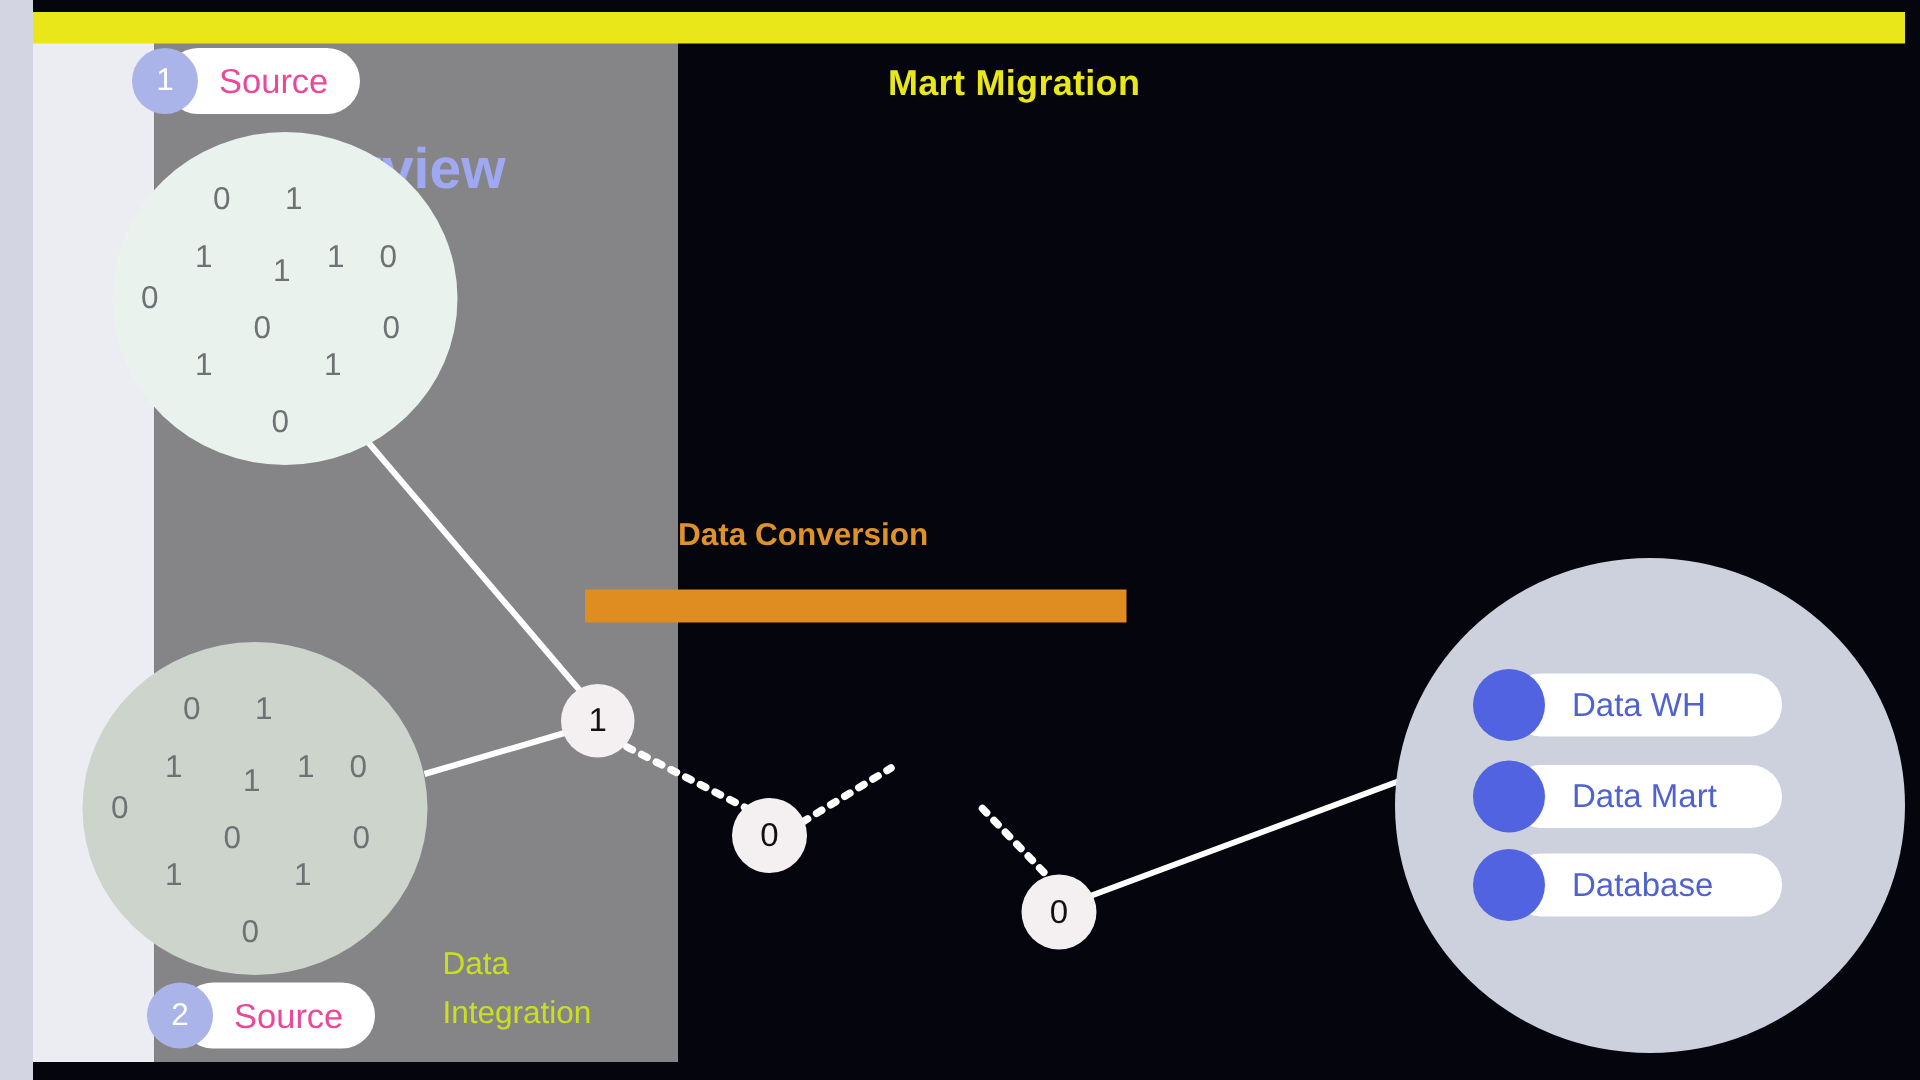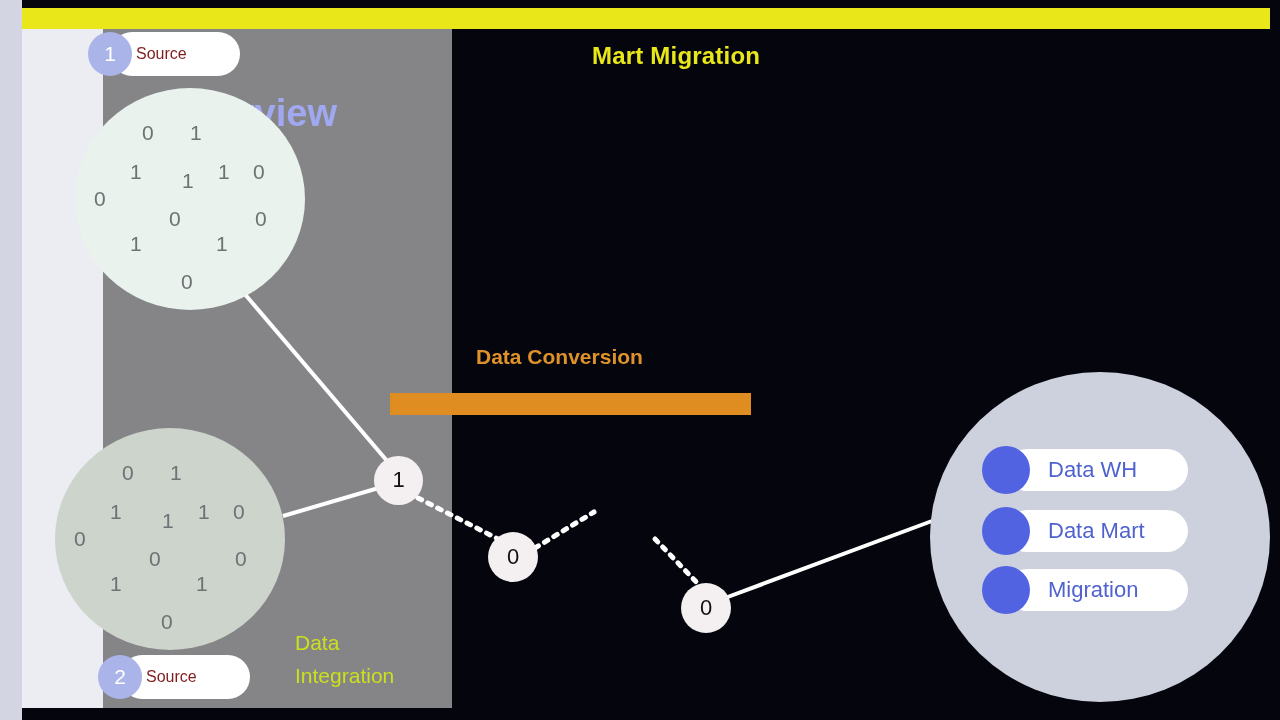--- a/index.html
+++ b/index.html
@@ -56,21 +56,21 @@
   .title-overview {
     position: absolute;
     left: 168px; top: 92px;
     font-size: 38px;
     font-weight: bold;
     color: #9fa8f0;
     white-space: nowrap;
   }
   .label-conversion {
     position: absolute;
-    left: 476px; top: 345px;
+    left: 452px; top: 345px;
     font-size: 21px;
     font-weight: bold;
     color: #e0922a;
     white-space: nowrap;
   }
   .orange-bar {
     position: absolute;
     left: 390px; top: 393px;
     width: 361px; height: 22px;
     background: #df8c20;
@@ -131,23 +131,23 @@
     width: 44px; height: 44px;
     border-radius: 50%;
     background: #aab4e8;
     color: #ffffff;
     font-size: 21px;
     display: flex;
     align-items: center;
     justify-content: center;
   }
   .pill .pill-label {
-    margin-left: 26px;
-    font-size: 16px;
-    color: #7f1d1d;
+    margin-left: 36px;
+    font-size: 23px;
+    color: #ec4899;
     white-space: nowrap;
   }
   #src1-pill { left: 110px; top: 32px; width: 130px; }
   #src2-pill { left: 120px; top: 655px; width: 130px; }
 
   
   .node {
     position: absolute;
     border-radius: 50%;
     background: #f4eff0;
@@ -276,16 +276,16 @@
   <div class="target-item" id="target-0">
     <span class="dot"></span>
     <span class="t-label">Data WH</span>
   </div>
   <div class="target-item" id="target-1">
     <span class="dot"></span>
     <span class="t-label">Data Mart</span>
   </div>
   <div class="target-item" id="target-2">
     <span class="dot"></span>
-    <span class="t-label">Migration</span>
+    <span class="t-label">Database</span>
   </div>
 
 </div>
 
 </body></html>

